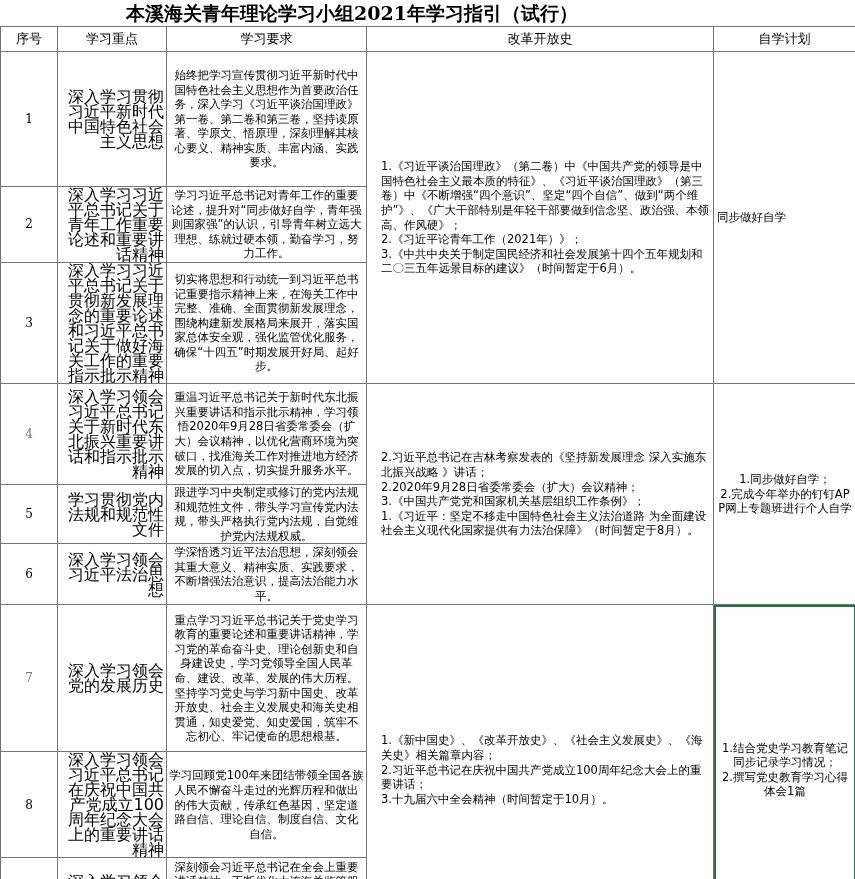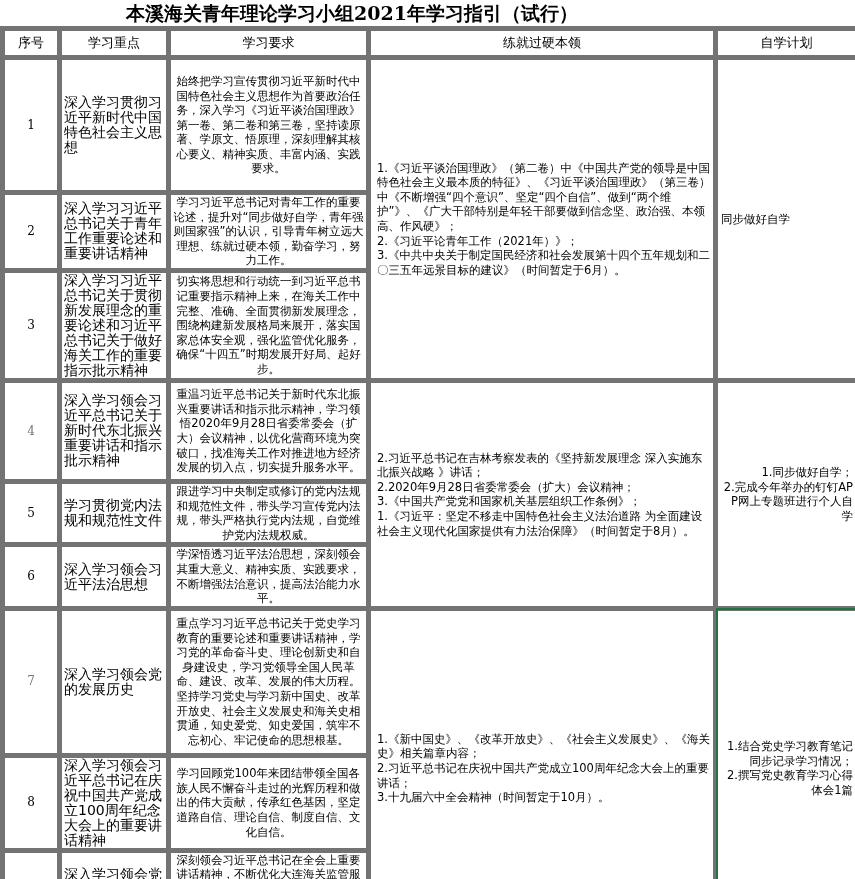--- a/index.html
+++ b/index.html
@@ -3,28 +3,28 @@
 <meta charset="utf-8">
 <style>
   html, body { margin:0; padding:0; background:#ffffff; }
   body { width:855px; height:879px; overflow:hidden; position:relative;
          font-family:"DejaVu Sans", sans-serif; color:#000; }
   .title { position:absolute; left:0; top:0; width:704px; height:26px;
            text-align:center; font-family:"DejaVu Serif", serif; font-weight:bold;
            font-size:19px; line-height:26px; letter-spacing:0px; }
   table { position:absolute; left:0; top:26px; border-collapse:collapse;
           table-layout:fixed; width:855px; }
-  td, th { border:5px solid #737373; padding:0 2px; vertical-align:middle;
+  td, th { border:1px solid #737373; padding:0 2px; vertical-align:middle;
            font-size:11.5px; line-height:14.6px; word-break:break-all; overflow:hidden; }
   th { font-weight:normal; font-size:13px; height:24px; text-align:center; }
   td.num { text-align:center; font-family:"DejaVu Serif", serif; font-size:12px; }
-  td.focus { text-align:left; font-size:14px; line-height:15px; }
+  td.focus { text-align:right; font-size:16px; line-height:15px; }
   td.req { text-align:center; }
-  td.plan { text-align:left; padding-left:6px; }
-  td.self { text-align:right; padding-left:3px; }
+  td.plan { text-align:left; padding-left:14px; }
+  td.self { text-align:center; padding-left:3px; }
   td.self.center { text-align:left; }
   td.selected { outline:2px solid #217346; outline-offset:-2px; }
   .line { display:block; }
 </style>
 </head>
 <body>
 
 <div class="title">本溪海关青年理论学习小组2021年学习指引（试行）</div>
 
 <table>
@@ -33,21 +33,21 @@
       <col style="width:109px">
       <col style="width:200px">
       <col style="width:347px">
       <col style="width:142px">
   </colgroup>
   <thead>
     <tr>
       <th>序号</th>
       <th>学习重点</th>
       <th>学习要求</th>
-      <th>练就过硬本领</th>
+      <th>改革开放史</th>
       <th>自学计划</th>
     </tr>
   </thead>
   <tbody>
 
     <tr style="height:135px">
       <td class="num">1</td>
       <td class="focus">深入学习贯彻习近平新时代中国特色社会主义思想</td>
       <td class="req">始终把学习宣传贯彻习近平新时代中国特色社会主义思想作为首要政治任务，深入学习《习近平谈治国理政》第一卷、第二卷和第三卷，坚持读原著、学原文、悟原理，深刻理解其核心要义、精神实质、丰富内涵、实践要求。</td>
       <td class="plan" rowspan="3">

